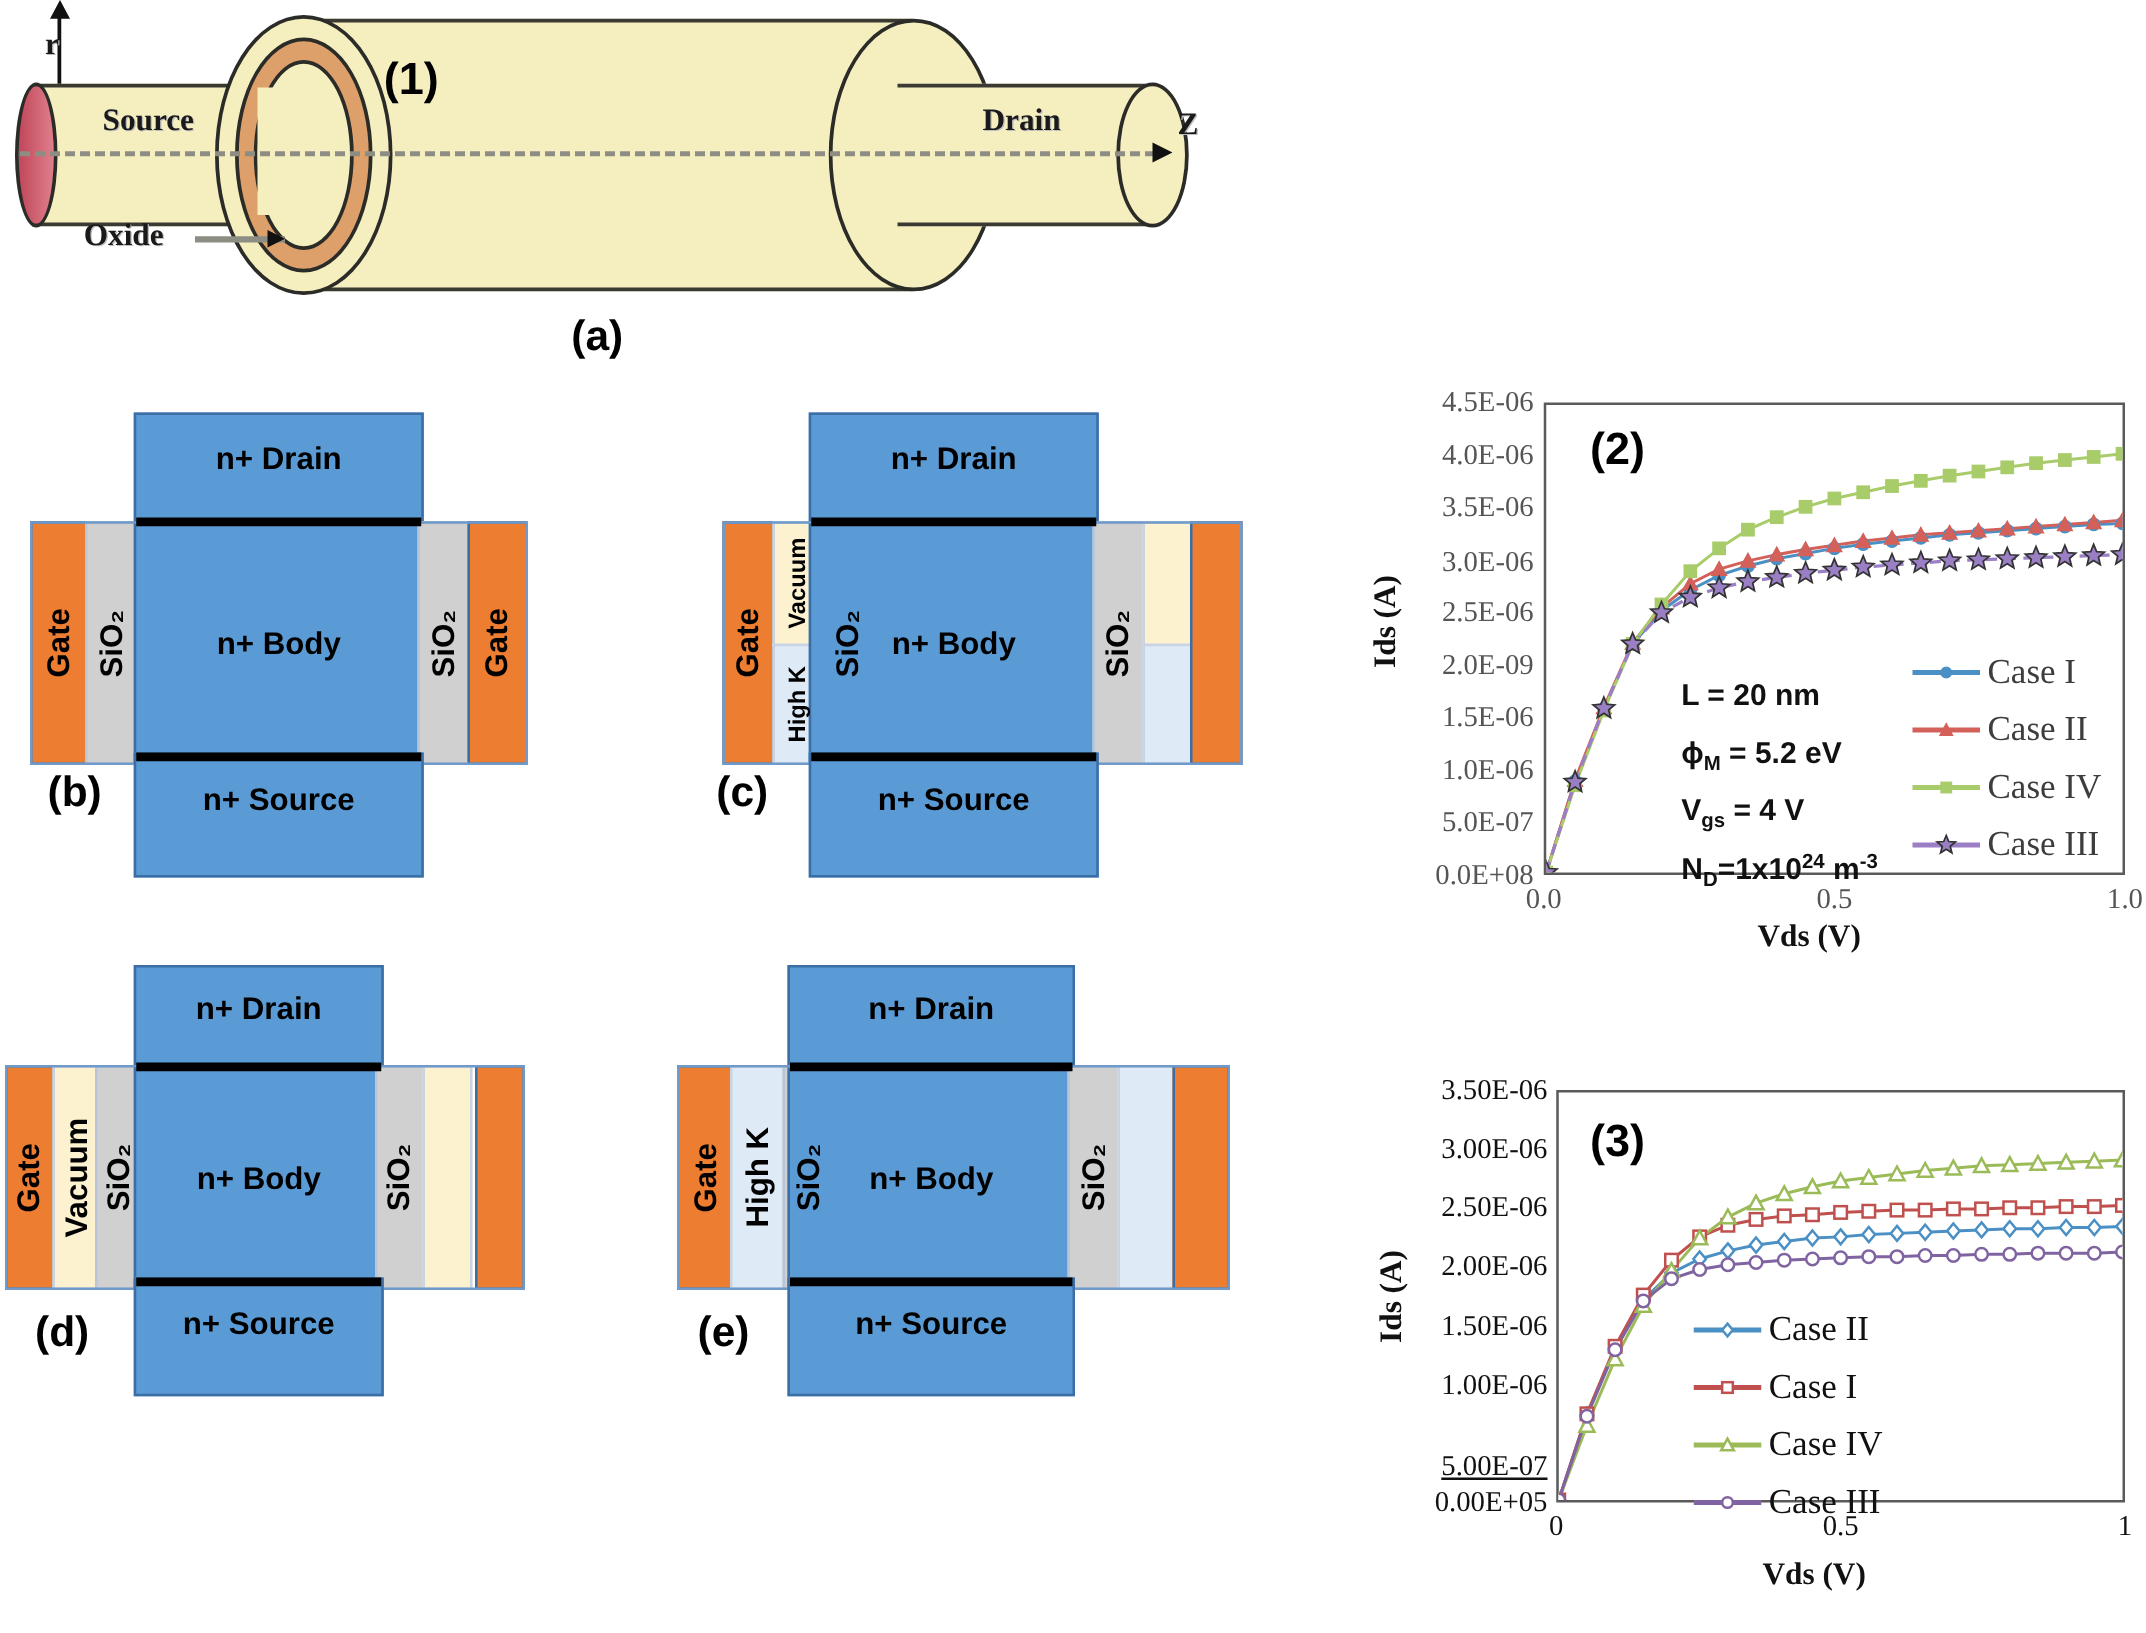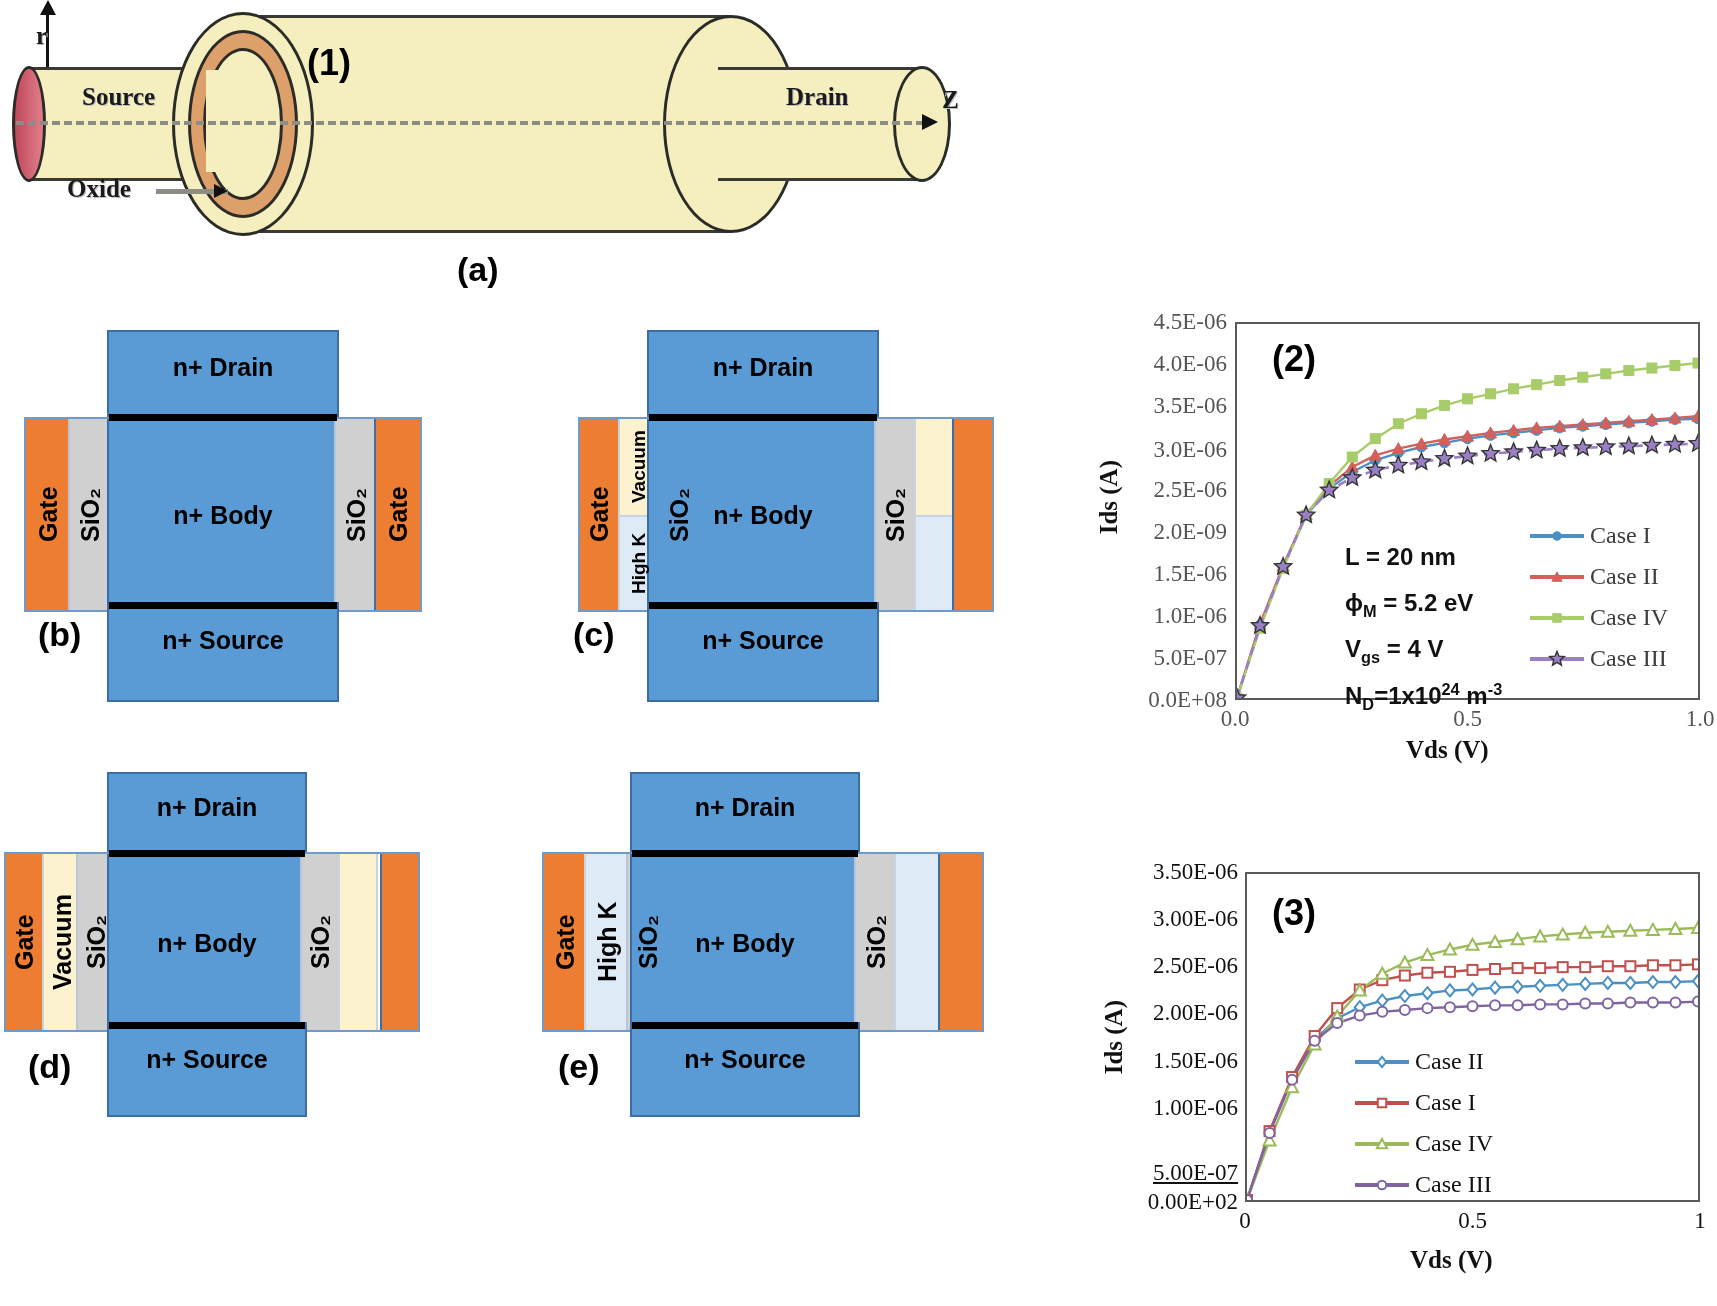--- a/index.html
+++ b/index.html
@@ -43,21 +43,21 @@
   .ytick.b{color:#111;font-weight:normal;}
   .xtick{position:absolute;transform:translateX(-50%);
          font-family:"Liberation Serif",serif;font-size:23px;color:#555;white-space:nowrap;}
   .xtick.b{color:#111;}
   .axtitle{position:absolute;font-family:"Liberation Serif",serif;font-weight:bold;font-size:25px;color:#111;white-space:nowrap;}
   .ytitle{position:absolute;writing-mode:vertical-rl;transform:rotate(180deg);
           font-family:"Liberation Serif",serif;font-weight:bold;font-size:25px;color:#111;}
   .legend-row{display:flex;align-items:center;gap:6px;margin-bottom:14px;}
   .legend-line{width:54px;height:4px;position:relative;display:inline-block;}
   .legend-line .mk{position:absolute;left:50%;top:50%;transform:translate(-50%,-50%);}
-  .legend-txt{font-family:"Liberation Serif",serif;font-size:24px;color:#3d3d3d;white-space:nowrap;}
+  .legend-txt{font-family:"Liberation Serif",serif;font-size:28px;color:#3d3d3d;white-space:nowrap;}
   .legend-txt.b{color:#111;}
   .ann{position:absolute;font-family:"Liberation Sans",sans-serif;font-weight:bold;font-size:24px;color:#111;white-space:nowrap;line-height:1.9;}
   .ann.serif{font-family:"Liberation Serif",serif;font-weight:bold;font-size:26px;line-height:2.05;}
   sub{font-size:0.68em;} sup{font-size:0.68em;}
 </style>
 </head>
 <body>
 
 <div class="abs" id="panel-a">
 
@@ -395,21 +395,21 @@
       </div>
     </div>
 </div>
 
 <div class="chart" id="chart3" style="left:1000px;top:860px;width:717px;height:446px;">
 
   <div class="plotbox" id="c3-box" style="left:245px;top:12px;width:455px;height:330px;"></div>
 
   <div class="ytitle" style="left:100px;top:140px;">Ids (A)</div>
   <div id="c3-yticks" style="position:absolute;left:110px;top:12px;width:128px;height:330px;">
-      <div class="ytick b" style="top: 330px; width: 100%;">0.00E+02</div>
+      <div class="ytick b" style="top: 330px; width: 100%;">0.00E+05</div>
       <div class="ytick b" style="top: 301px; width: 100%; text-decoration: underline;">5.00E-07</div>
       <div class="ytick b" style="top: 235.714px; width: 100%;">1.00E-06</div>
       <div class="ytick b" style="top: 188.571px; width: 100%;">1.50E-06</div>
       <div class="ytick b" style="top: 141.429px; width: 100%;">2.00E-06</div>
       <div class="ytick b" style="top: 94.2857px; width: 100%;">2.50E-06</div>
       <div class="ytick b" style="top: 47.1429px; width: 100%;">3.00E-06</div>
       <div class="ytick b" style="top: 0px; width: 100%;">3.50E-06</div>
     </div>
 
   <div id="c3-xticks" style="position:absolute;left:245px;top:346px;width:455px;height:30px;">

